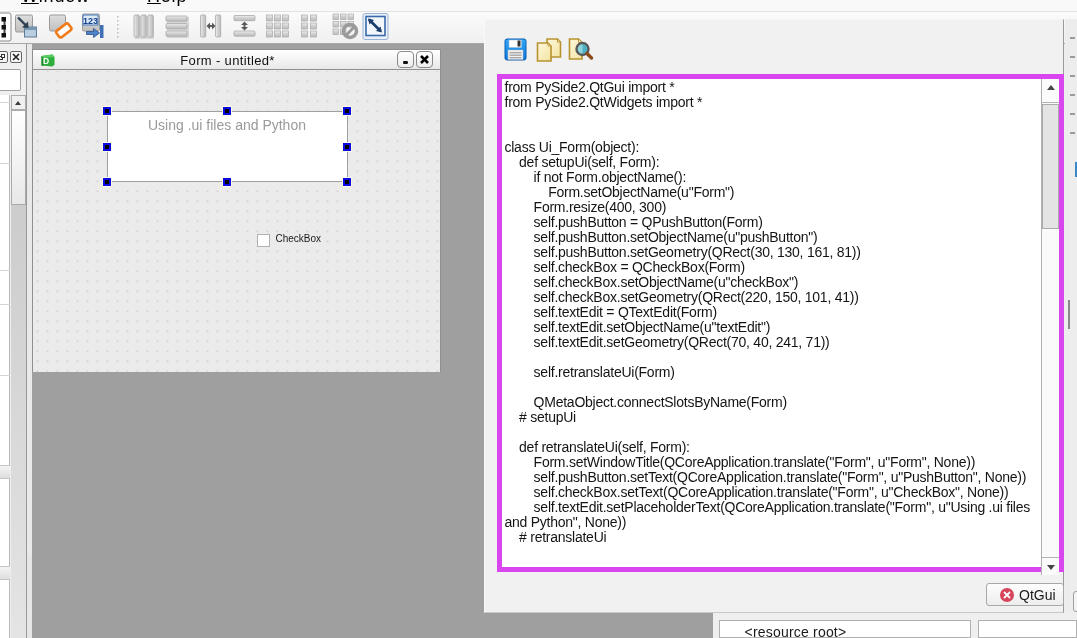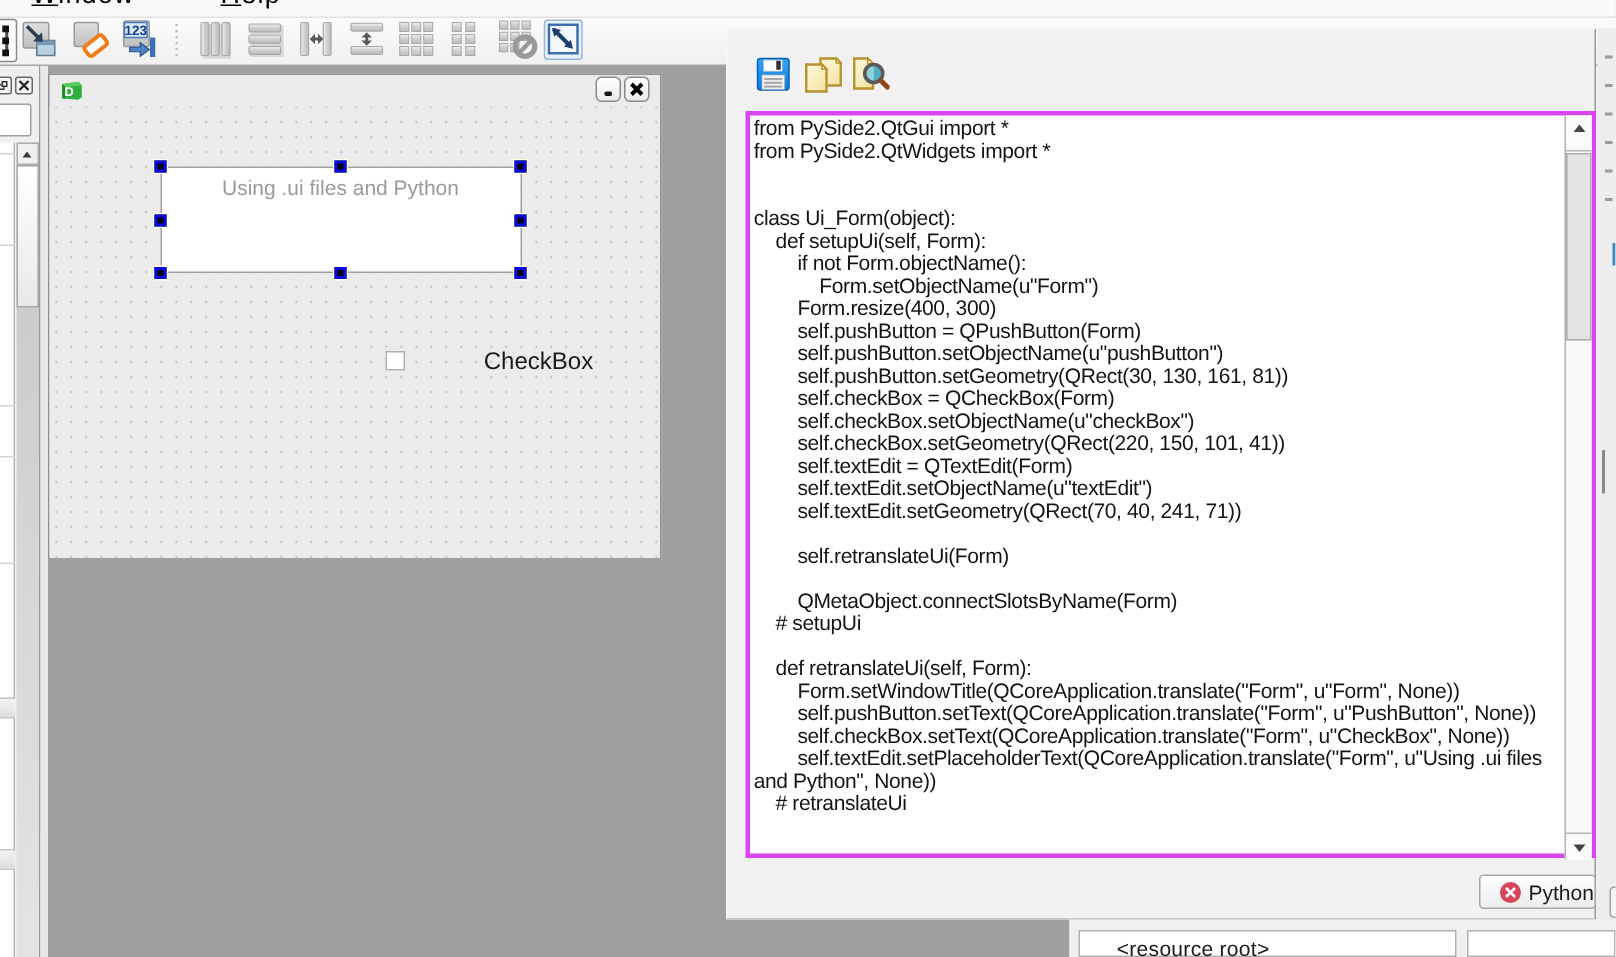--- a/index.html
+++ b/index.html
@@ -189,20 +189,23 @@
 
 <div class="abs" style="left:713px;top:613px;width:364px;height:25px;background:#efefef;">
   <div class="abs" style="left:6px;top:7px;width:252px;height:18px;background:#fff;border:1px solid #b0b0b0;">
     <span class="abs" style="left:24.5px;top:3px;font-size:14px;letter-spacing:0.2px;color:#1a1a1a;">&lt;resource root&gt;</span>
   </div>
   <div class="abs" style="left:264.5px;top:7px;width:99.5px;height:18px;background:#fff;border:1px solid #b0b0b0;"></div>
 </div>
 
 <div class="abs" id="formwin" style="left:31.5px;top:49px;width:409px;height:323px;border:1px solid #8f8f8f;background:#ebebeb;">
 
+  <div class="abs" style="left:0;top:0;width:407px;height:20px;background:linear-gradient(#ffffff,#e8e8e8);border-bottom:1px solid #8f8f8f;">
+    <span class="abs" style="left:0;right:17px;top:2.5px;text-align:center;font-size:13px;letter-spacing:0.35px;color:#111;">Form - untitled*</span>
+  </div>
 
   <svg class="abs" style="left:6px;top:4px" width="16" height="13" viewBox="0 0 16 13">
     <path d="M2.5 2 L13.5 0.5 L15.5 3 L15.5 11 L13 12.5 L2.5 11.5 Z" fill="#2eae3c"></path>
     <path d="M2.5 2 L13.5 0.5 L15.5 3 L4.5 4 Z" fill="#55cc5f"></path>
     <path d="M2.5 2 L4.5 4 L4.5 12 L2.5 11.5 Z" fill="#1d8a2a"></path>
     <text x="7" y="10" font-size="8.5" font-weight="bold" fill="#fff" text-anchor="middle" font-family="Liberation Sans">D</text>
   </svg>
 
   <div class="abs" style="left:364px;top:1px;width:17px;height:17px;border:1px solid #8a8a8a;border-radius:4px;background:linear-gradient(#fff,#ececec);">
     <div class="abs" style="left:5.5px;top:9px;width:4.5px;height:2.5px;background:#111;border-radius:1.2px;"></div>
@@ -210,21 +213,21 @@
   <div class="abs" style="left:383.5px;top:1px;width:17px;height:17px;border:1px solid #8a8a8a;border-radius:4px;background:linear-gradient(#fff,#ececec);">
     <svg width="15" height="15" viewBox="0 0 15 15">
         <path d="M4 4 L11 11 M11 4 L4 11" stroke="#000" stroke-width="2.6"></path>
       </svg>
   </div>
 
   <div class="abs" id="formclient" style="left:0;top:21px;width:407px;height:301px;background-color:#ebebeb;background-image:radial-gradient(circle, #a9a9a9 0.5px, rgba(0,0,0,0) 0.8px);background-size:10px 10px;background-position:-0.5px -4.7px;">
 
 
     <div class="abs" style="left:224.5px;top:163px;width:13px;height:13px;background:#fff;border:1px solid #b0b0b0;"></div>
-    <div class="abs" style="left:243px;top:162px;font-size:16px;color:#1a1a1a;margin-left:47px;">CheckBox</div>
+    <div class="abs" style="left:243px;top:162px;font-size:10px;color:#1a1a1a;">CheckBox</div>
 
     <div class="abs" style="left:74px;top:40px;width:241px;height:71px;background:#fff;border:1px solid #a0a0a0;">
       <span class="abs" style="left:4.5px;top:5px;font-size:14px;color:#9a9a9a;margin-left:36px;">Using .ui files and Python</span>
     </div>
 
     <div class="h" style="left:70px;top:36px;"></div>
     <div class="h" style="left:190px;top:36px;"></div>
     <div class="h" style="left:310.5px;top:36px;"></div>
     <div class="h" style="left:70px;top:71.5px;"></div>
     <div class="h" style="left:310.5px;top:71.5px;"></div>
@@ -272,21 +275,21 @@
     <g transform="translate(66,1)">
       <path d="M0.5 1 L9.5 1 L13 4.5 L13 21 L0.5 21 Z" fill="url(#page)" stroke="#b8922e" stroke-width="1.6"></path>
       <path d="M9.5 1 L9.5 4.5 L13 4.5 Z" fill="#fff" stroke="#b8922e" stroke-width="1"></path>
       <circle cx="13.5" cy="11" r="6" fill="#8fd4da"></circle>
       <path d="M13.5 5 A6 6 0 0 1 13.5 17 Z" fill="#4fb2c4"></path>
       <circle cx="13.5" cy="11" r="6" fill="none" stroke="#5a5a5a" stroke-width="2.4"></circle>
       <path d="M18 15.5 L22.5 20" stroke="#8a4a1a" stroke-width="3.4" stroke-linecap="round"></path>
     </g>
   </svg>
 
-  <div class="abs" style="left:12px;top:54px;width:567px;height:498px;background:#fff;border:3px solid #d946ef;padding-left:40px;">
+  <div class="abs" style="left:12px;top:54px;width:567px;height:498px;background:#fff;border:5px solid #d946ef;padding-left:40px;">
     <pre id="code" style="position:absolute;left:2.5px;top:1px;font-family:'Liberation Sans',sans-serif;font-size:14px;letter-spacing:-0.25px;line-height:15px;color:#141414;">from PySide2.QtGui import *
 from PySide2.QtWidgets import *
 
 
 class Ui_Form(object):
     def setupUi(self, Form):
         if not Form.objectName():
             Form.setObjectName(u"Form")
         Form.resize(400, 300)
         self.pushButton = QPushButton(Form)
@@ -319,21 +322,21 @@
       <div class="abs" style="left:0;bottom:0;width:17px;height:18px;background:#fbfbfb;border-top:1px solid #b4b4b4;"></div>
       <div class="abs" style="left:4.5px;bottom:5px;width:0;height:0;border-left:4px solid transparent;border-right:4px solid transparent;border-top:5px solid #444;"></div>
     </div>
   </div>
 
   <div class="abs" style="left:501px;top:562.5px;width:78px;height:23px;border:1px solid #a8a8a8;border-radius:3px;background:linear-gradient(#fdfdfd,#ededed);">
     <svg class="abs" style="left:13px;top:4px" width="14" height="14" viewBox="0 0 14 14">
       <circle cx="7" cy="7" r="7" fill="#d6455a"></circle>
       <path d="M4 4 L10 10 M10 4 L4 10" stroke="#fff" stroke-width="1.8"></path>
     </svg>
-    <span class="abs" style="left:32px;top:3px;font-size:14px;color:#1a1a1a;">Python</span>
+    <span class="abs" style="left:32px;top:3px;font-size:14px;color:#1a1a1a;">QtGui</span>
   </div>
 </div>
 
 <div class="abs" style="left:1065px;top:19px;width:12px;height:594px;background:#ededed;" id="rightstrip">
   <div class="abs" style="left:5px;top:18px;width:5px;height:1.5px;background:#9a9a9a;"></div>
   <div class="abs" style="left:5px;top:37px;width:5px;height:1.5px;background:#9a9a9a;"></div>
   <div class="abs" style="left:5px;top:56px;width:5px;height:1.5px;background:#9a9a9a;"></div>
   <div class="abs" style="left:5px;top:75px;width:5px;height:1.5px;background:#9a9a9a;"></div>
   <div class="abs" style="left:5px;top:94px;width:5px;height:1.5px;background:#9a9a9a;"></div>
   <div class="abs" style="left:5px;top:113px;width:5px;height:1.5px;background:#9a9a9a;"></div>

